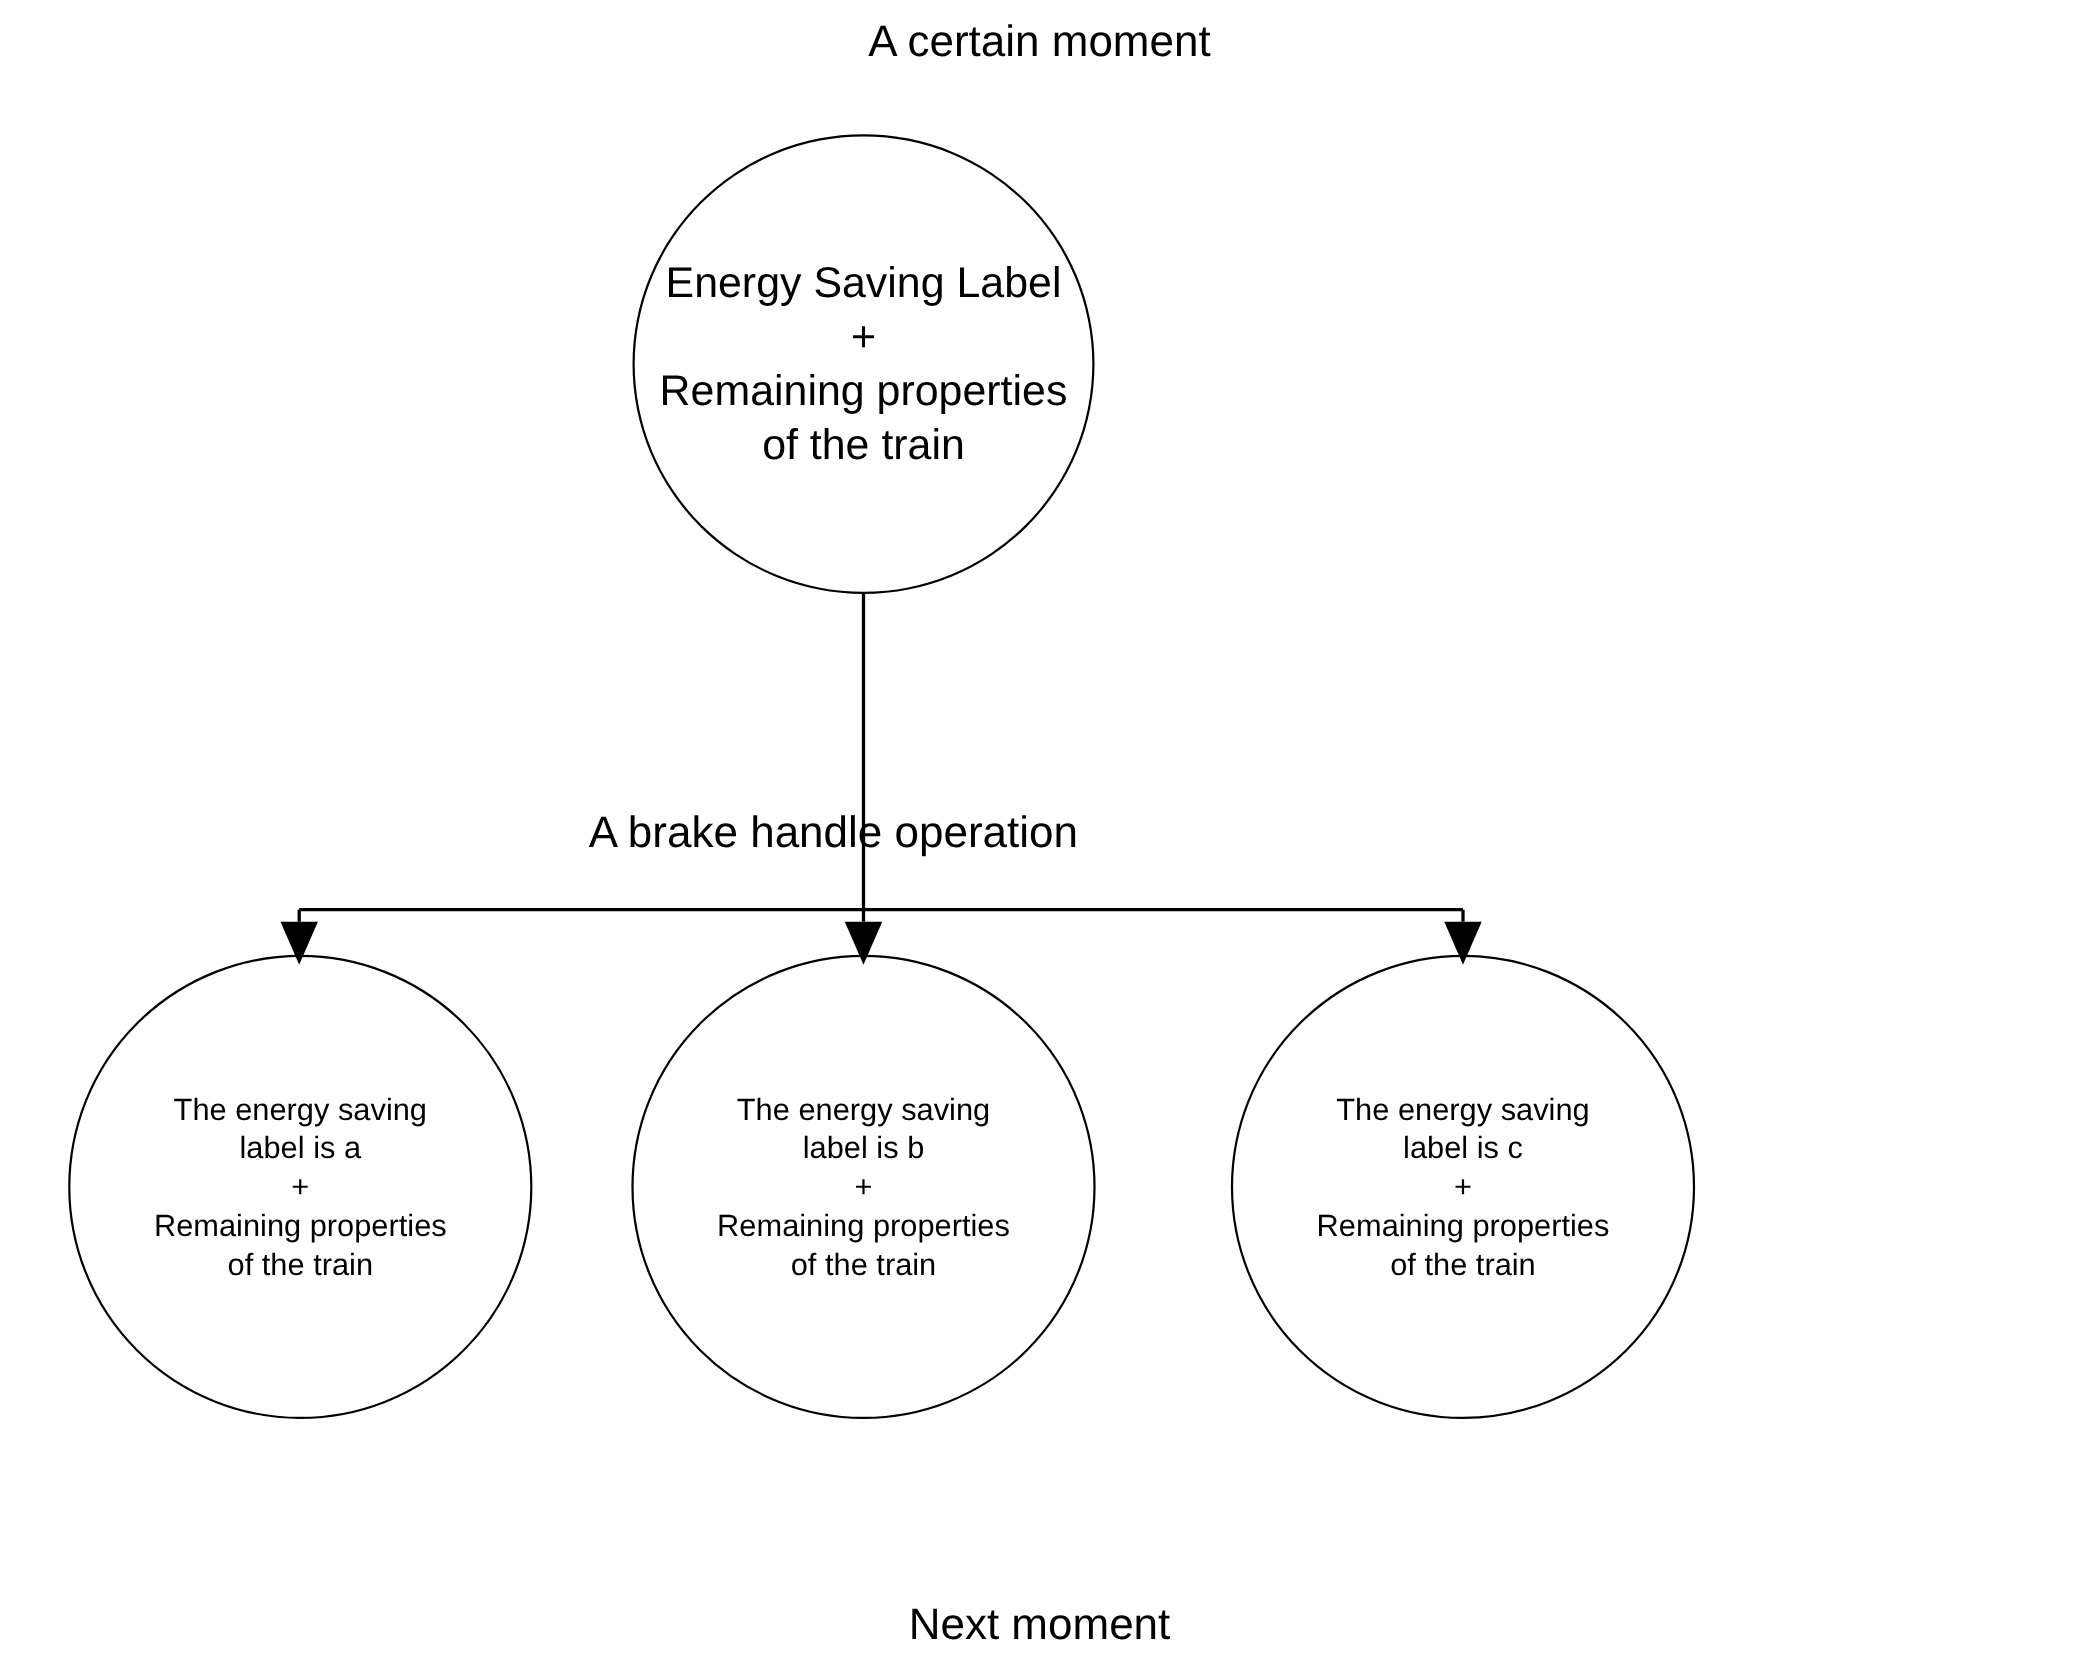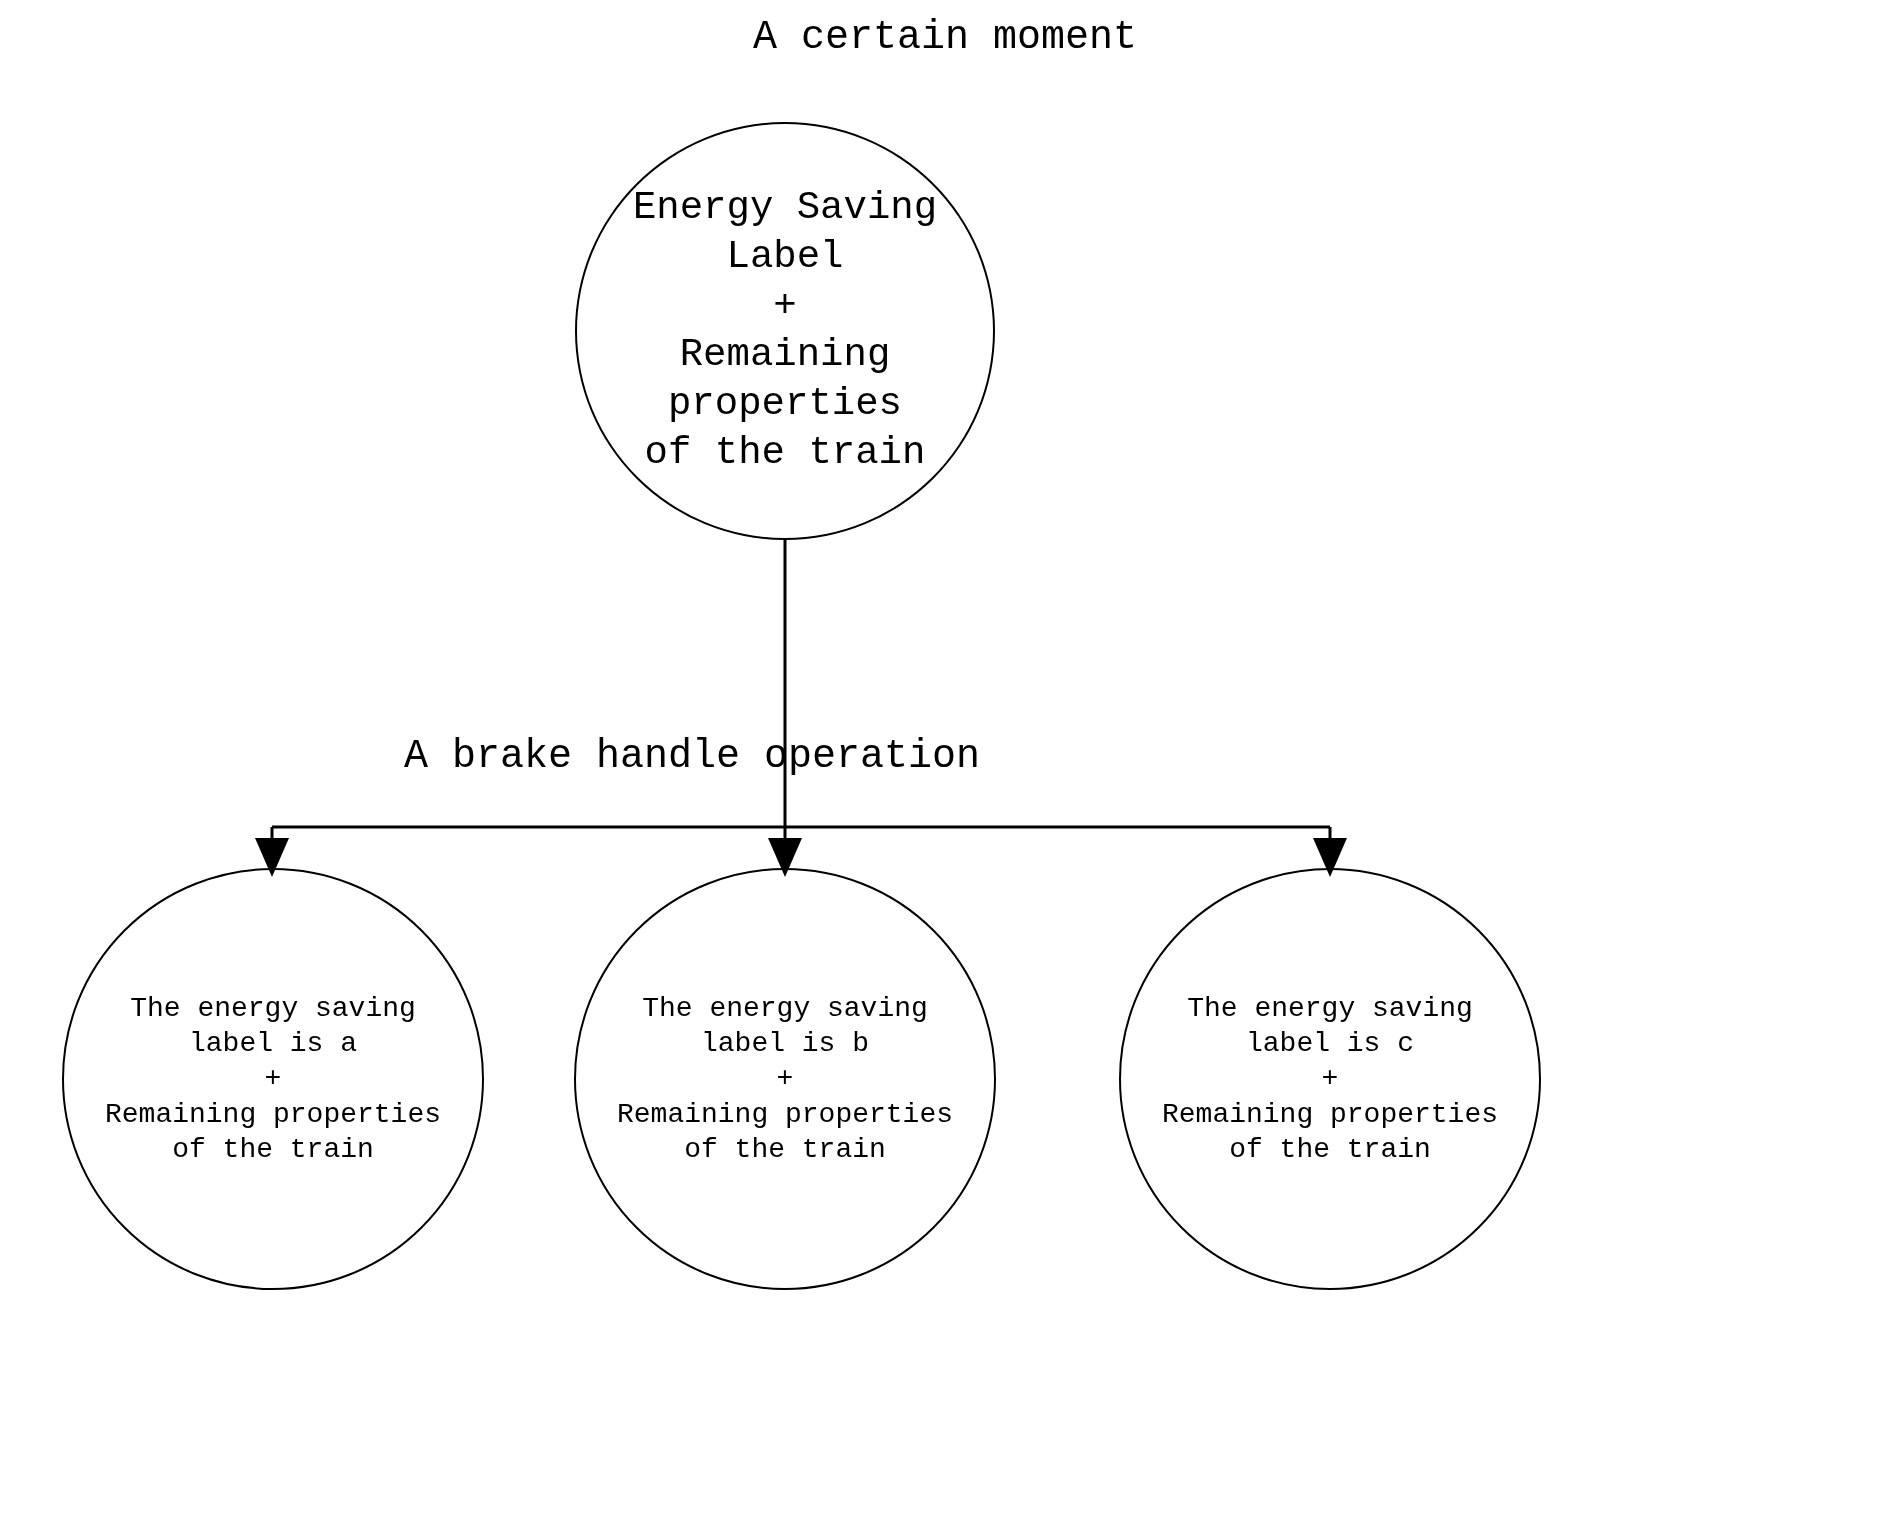--- a/index.html
+++ b/index.html
@@ -6,21 +6,21 @@
     margin: 0;
     padding: 0;
     background: #ffffff;
   }
   #stage {
     position: relative;
     width: 1890px;
     height: 1519px;
     background: #ffffff;
     overflow: hidden;
-    font-family: Liberation Mono, monospace;
+    font-family: Liberation Sans, sans-serif;
     color: #000000;
   }
   .caption {
     position: absolute;
     text-align: center;
     font-size: 40px;
     line-height: 1.12;
     white-space: nowrap;
     color: #000;
   }
@@ -142,14 +142,15 @@
   </div>
 
   <div class="node" id="node-c">
     <div class="node-text">The energy saving
 label is c
 +
 Remaining properties
 of the train</div>
   </div>
 
+  <div class="caption" id="title-bottom">Next moment</div>
 
 </div>
 
 </body></html>

